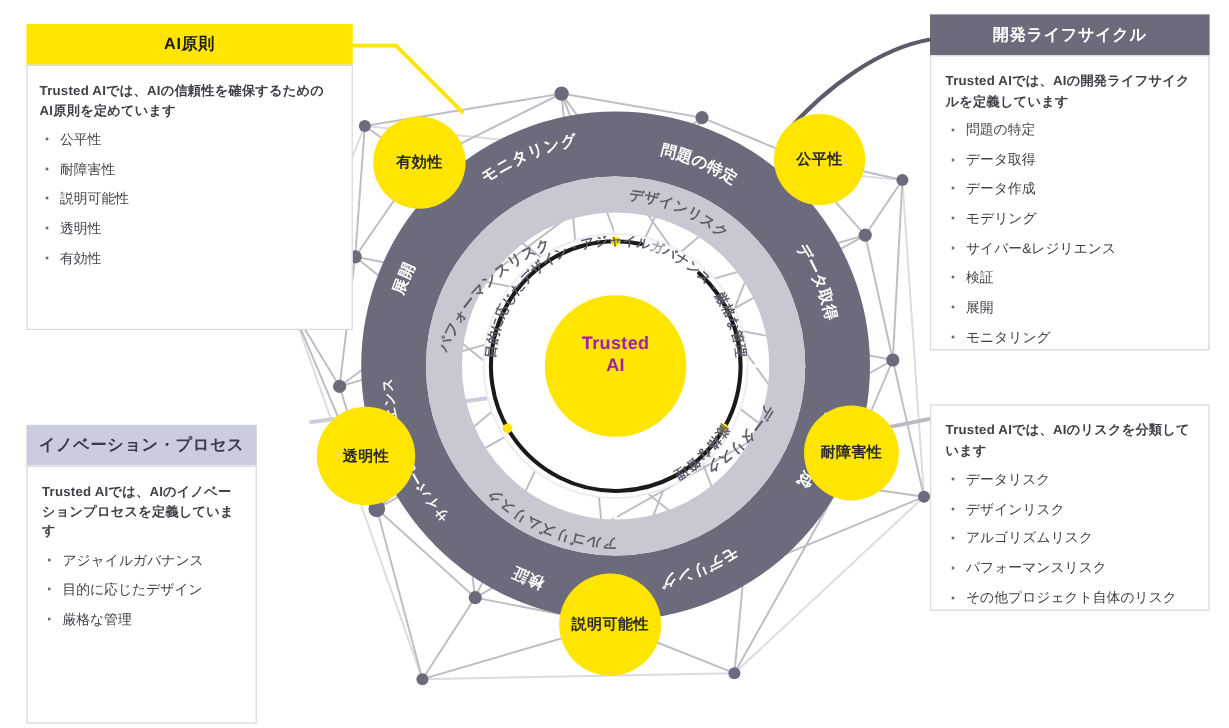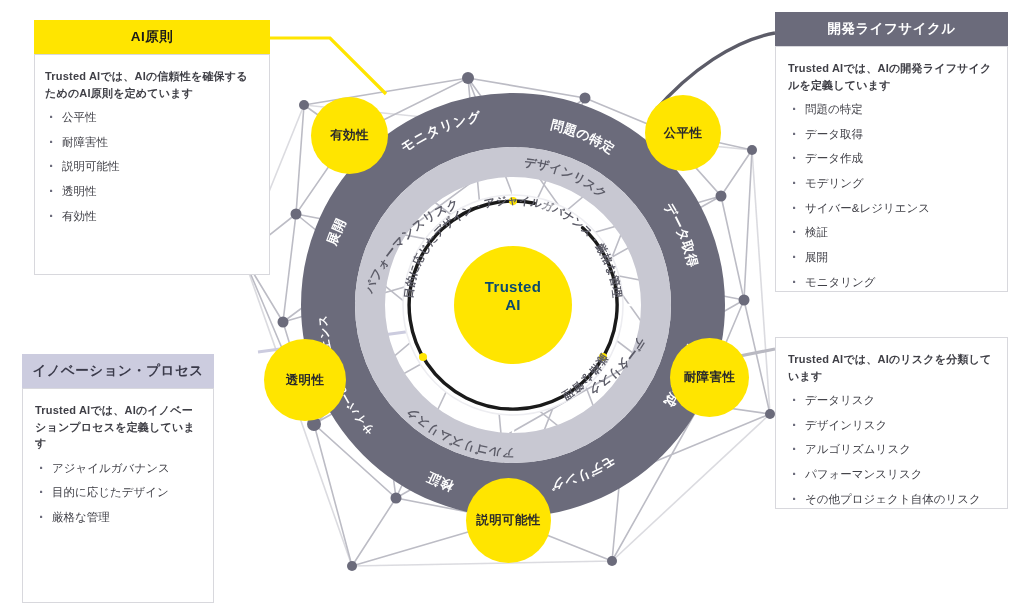--- a/index.html
+++ b/index.html
@@ -37,21 +37,21 @@
   .panel-list li{
     position:relative;padding-left:17px;
     font-size:11.5px;line-height:1.45;margin-bottom:8px;color:#3f3f46;
   }
   .panel-list li:before{
     content:"·";position:absolute;left:4px;top:-3px;
     font-size:15px;color:#6b6b7b;font-weight:700;
   }
 
   
-  #panel-principles{left:34px;top:20px;width:236px;}
+  #panel-principles{left:22px;top:20px;width:272px;}
   #panel-principles .panel-body{height:221px;padding-left:10px;}
   #panel-lifecycle{left:775px;top:12px;width:233px;}
   #panel-lifecycle .panel-body{height:246px;}
   #panel-innovation{left:22px;top:354px;width:192px;}
   #panel-innovation .panel-body{height:215px;}
   #panel-risk{left:775px;top:337px;width:233px;}
   #panel-risk .panel-body{height:172px;}
 
   
   .connectors{position:absolute;left:0;top:0;width:1024px;height:607px;pointer-events:none;}
@@ -75,21 +75,21 @@
     text-align:center;line-height:1.15;
   }
   #bubble-yukousei{left:311px;top:97px;width:77px;height:77px;}
   #bubble-kouheisei{left:645px;top:95px;width:76px;height:76px;}
   #bubble-toumeisei{left:264px;top:339px;width:82px;height:82px;}
   #bubble-taishougai{left:670px;top:338px;width:79px;height:79px;}
   #bubble-setsumei{left:466px;top:478px;width:85px;height:85px;}
 
   .core-label{
     position:absolute;text-align:center;
-    font-size:15px;font-weight:700;color:#0c4a6e;line-height:1.2;
+    font-size:15px;font-weight:700;color:#a21caf;line-height:1.2;
     letter-spacing:.3px;
   }
 </style>
 </head>
 <body>
 
 <div class="stage">
 
   <svg class="connectors" viewBox="0 0 1024 607" xmlns="http://www.w3.org/2000/svg">
     <g stroke="#b9b9c2" stroke-width="1.6" fill="none" opacity=".95">

